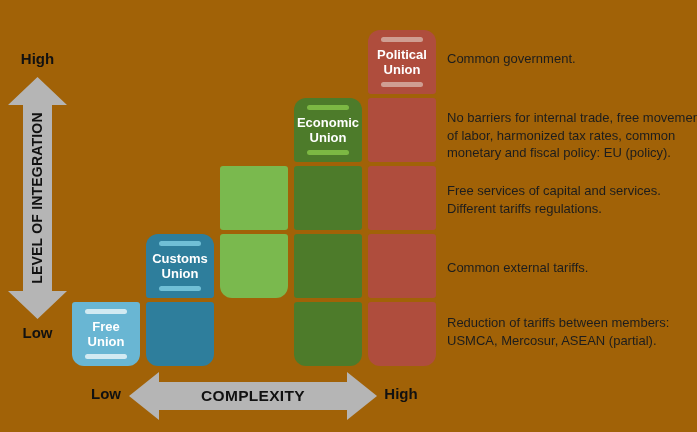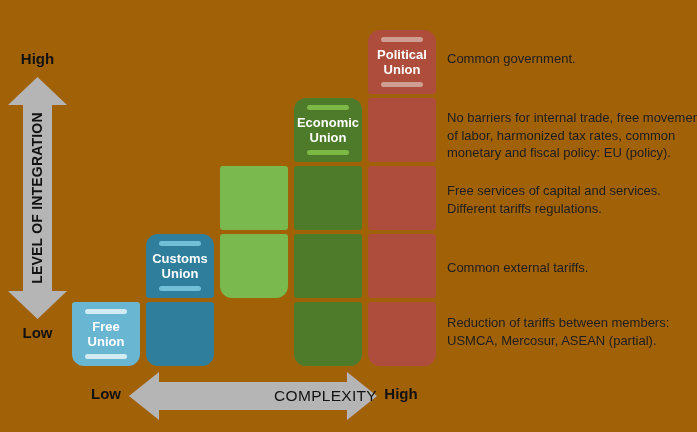--- a/index.html
+++ b/index.html
@@ -18,22 +18,22 @@
   .h-high{left:376px;top:385px;width:50px;}
   .v-axis-arrow{position:absolute;left:8px;top:77px;}
   .h-axis-arrow{position:absolute;left:129px;top:372px;}
   .v-axis-label{
     position:absolute;left:37px;top:198px;
     transform:translate(-50%,-50%) rotate(-90deg);
     font-weight:bold;font-size:14px;color:#111;white-space:nowrap;
     letter-spacing:.2px;
   }
   .h-axis-label{
-    position:absolute;left:129px;top:387px;width:248px;text-align:right;
-    font-weight:normal;font-size:15.5px;color:#111;letter-spacing:.3px;
+    position:absolute;left:129px;top:387px;width:248px;text-align:center;
+    font-weight:bold;font-size:15.5px;color:#111;letter-spacing:.3px;
   }
   
   .column{position:absolute;width:68px;display:flex;flex-direction:column;gap:4px;}
   .col-0{left:72px;top:302px;}
   .col-1{left:146px;top:234px;}
   .col-2{left:220px;top:166px;}
   .col-3{left:294px;top:98px;}
   .col-4{left:368px;top:30px;}
   .segment{height:64px;flex:none;border-radius:3px;}
   .column .segment:last-child{border-radius:3px 3px 12px 12px;}

